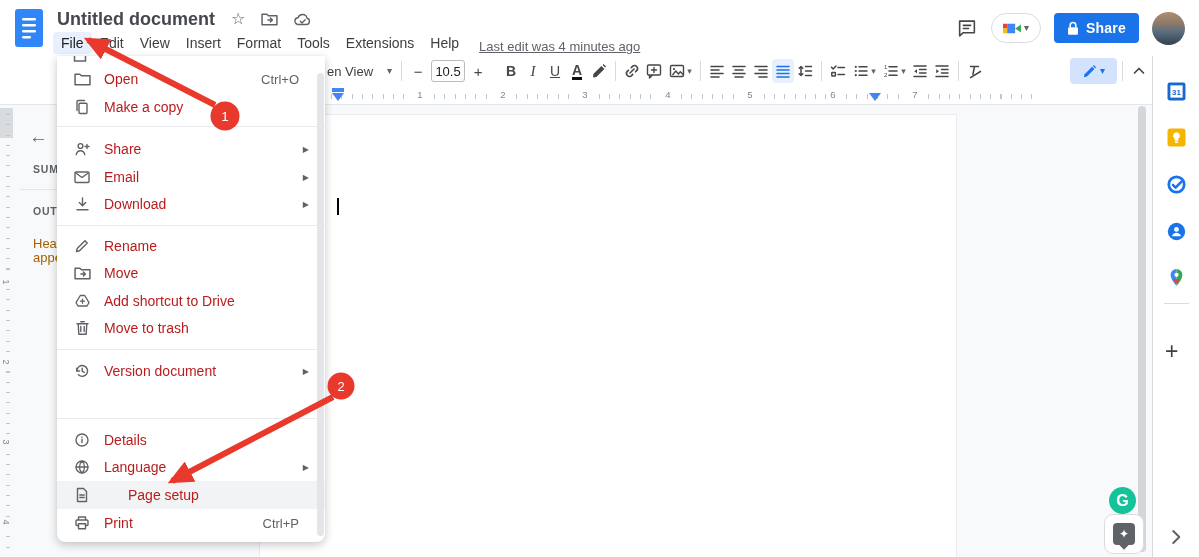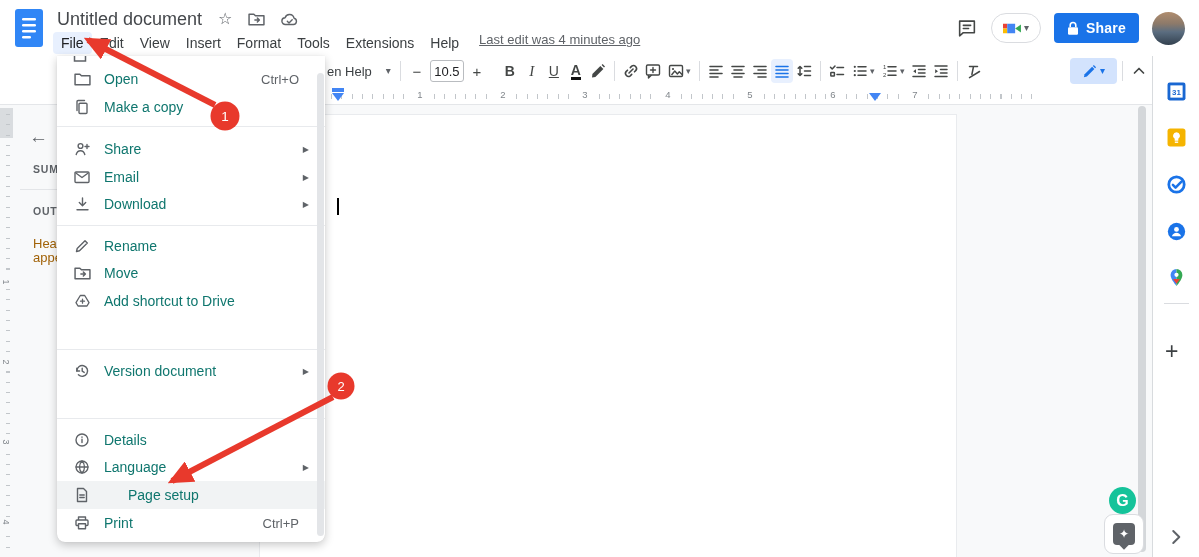--- a/index.html
+++ b/index.html
@@ -3,24 +3,24 @@
 <meta charset="utf-8">
 <style>
   * { margin:0; padding:0; box-sizing:border-box; }
   html,body { width:1199px; height:557px; overflow:hidden; }
   body { font-family:"Liberation Sans","DejaVu Sans",sans-serif; background:#fff; }
   .app { position:relative; width:1199px; height:557px; overflow:hidden; background:#fff; }
 
   
   .header { position:absolute; left:0; top:0; width:1199px; height:56px; background:#fff; z-index:10; }
   .docs-logo { position:absolute; left:15px; top:9px; width:28px; height:38px; cursor:pointer; }
-  .title-row { position:absolute; left:57px; top:7px; height:24px; display:flex; align-items:center; gap:16px; }
+  .title-row { position:absolute; left:57px; top:7px; height:24px; display:flex; align-items:center; gap:16px;font-weight:bold; }
   .doc-title { font-size:18px; color:#45484c; }
   .title-ic { color:#5f6368; font-size:16px; line-height:1; display:flex; align-items:center; }
-  .menu-row { position:absolute; left:53px; top:32px; height:22px; display:flex; align-items:flex-start; }
+  .menu-row { position:absolute; left:53px; top:32px; height:22px; display:flex; align-items:flex-end; }
   .menu-row .mb-item { font-size:14px; color:#3c4043; padding:3px 8px; border-radius:4px; cursor:pointer; }
   .menu-row .mb-item.active { background:#e8f0fe; color:#1967d2; color:#202124; }
   .last-edit { font-size:13px; color:#5f6368; text-decoration:underline; margin-left:12px; cursor:pointer; }
   .header-right { position:absolute; right:14px; top:0; height:56px; display:flex; align-items:center; gap:13px; }
   .meet-pill { width:50px; height:30px; border:1px solid #dadce0; border-radius:15px; display:flex; align-items:center; justify-content:center; gap:2px; cursor:pointer; background:#fff; }
   .share-btn { height:30px; background:#1a73e8; border-radius:4px; display:flex; align-items:center; gap:7px; padding:0 13px; cursor:pointer; }
   .share-btn span { color:#fff; font-size:14px; font-weight:bold; letter-spacing:.2px; }
   .avatar { width:33px; height:33px; border-radius:50%; background:linear-gradient(180deg,#b08d6e 0%,#8d7a6a 35%,#5b6d80 60%,#33414f 100%); cursor:pointer; }
   .caret { font-size:10px; color:#5f6368; line-height:1; }
 
@@ -76,21 +76,21 @@
   .explore-btn { position:absolute; left:1104px; top:409px; width:40px; height:40px; background:#fff; border:1px solid #dadce0; border-radius:9px; display:flex; align-items:center; justify-content:center; cursor:pointer; z-index:6; }
   .explore-badge { width:22px; height:22px; background:#5f6368; border-radius:4px; color:#fff; font-size:12px; display:flex; align-items:center; justify-content:center; position:relative; }
   .explore-badge::after { content:""; position:absolute; bottom:-3px; left:7px; width:8px; height:8px; background:#5f6368; transform:rotate(45deg); z-index:-1; }
 
   
   .filemenu { position:absolute; left:57px; top:56px; width:268px; height:486px; background:#fff; border-radius:0 0 8px 8px;
               box-shadow:0 3px 10px rgba(0,0,0,.22), 0 0 1px rgba(0,0,0,.12); overflow:hidden; z-index:40; }
   .mi { position:absolute; left:0; right:0; height:28px; display:flex; align-items:center; cursor:pointer; }
   .mi.hl { background:#f1f3f4;gap:24px; }
   .mico { margin-left:16px; width:18px; height:18px; display:flex; align-items:center; justify-content:center; }
-  .mlabel { margin-left:13px; font-size:14px; color:#0f766e; }
+  .mlabel { margin-left:13px; font-size:14px; color:#b91c1c; }
   .msc { position:absolute; right:26px; font-size:13px; color:#5f6368; }
   .msub { position:absolute; right:16px; font-size:8px; color:#5f6368; }
   .mdiv { position:absolute; left:0; right:0; height:1px; background:#e8eaed; }
   .menu-scrollbar { position:absolute; right:1px; top:17px; width:7px; height:463px; background:#e3e5e8; border-radius:4px; }
   .mi-partial { position:absolute; top:-7px; left:16px; }
 
   
   .annot { position:absolute; left:0; top:0; width:1199px; height:557px; z-index:60; pointer-events:none; }
 </style>
 </head>
@@ -158,21 +158,21 @@
           <path d="M3.2 6V4.3a2.8 2.8 0 0 1 5.6 0V6" stroke="#fff" stroke-width="1.6" fill="none"></path>
         </svg>
         <span>Share</span>
       </span>
       <span class="avatar"></span>
     </div>
   </div>
 
   <div class="toolbar">
     <span class="font-name">
-      <span>en Help</span>
+      <span>en View</span>
       <span class="caret">▾</span>
     </span>
     <span class="tsep"></span>
     <span class="tbtn" style="font-size:15px;">−</span>
     <span class="size-box">10.5</span>
     <span class="tbtn" style="font-size:15px;">+</span>
     <span class="tsep" style="background:transparent;"></span>
     <span class="tbtn glyph-b">B</span>
     <span class="tbtn glyph-i">I</span>
     <span class="tbtn glyph-u">U</span>
@@ -454,20 +454,29 @@
     <div class="mi" style="top:231px">
       <span class="mico">
         <svg width="17" height="16" viewBox="0 0 17 16" fill="none" stroke="#5f6368" stroke-width="1.3" stroke-linejoin="round">
           <path d="M6.3 2.5h4.4l4.3 7.2-2 3.3H4l-2-3.3z"></path>
             <path d="M8.5 6.2v4M6.5 8.2h4" stroke-linecap="round"></path>
         </svg>
       </span>
       <span class="mlabel">Add shortcut to Drive</span>
     </div>
 
+    <div class="mi" style="top:258px">
+      <span class="mico">
+        <svg width="15" height="16" viewBox="0 0 15 16" fill="none" stroke="#5f6368" stroke-width="1.4" stroke-linecap="round" stroke-linejoin="round">
+          <path d="M2 3.8h11M5.8 1.8h3.4M3.2 3.8l.6 10.4h7.4l.6-10.4"></path>
+            <path d="M5.8 6.5v5M9.2 6.5v5"></path>
+        </svg>
+      </span>
+      <span class="mlabel">Move to trash</span>
+    </div>
 
     <div class="mdiv" style="top:293px"></div>
 
     <div class="mi" style="top:301px">
       <span class="mico">
         <svg width="16" height="16" viewBox="0 0 16 16" fill="none" stroke="#5f6368" stroke-width="1.4" stroke-linecap="round" stroke-linejoin="round">
           <path d="M2.8 8a5.4 5.4 0 1 1 1.6 3.8"></path>
             <path d="M2.8 5.2V8h2.8"></path>
             <path d="M8.2 5.2v3l2 1.2"></path>
         </svg>

